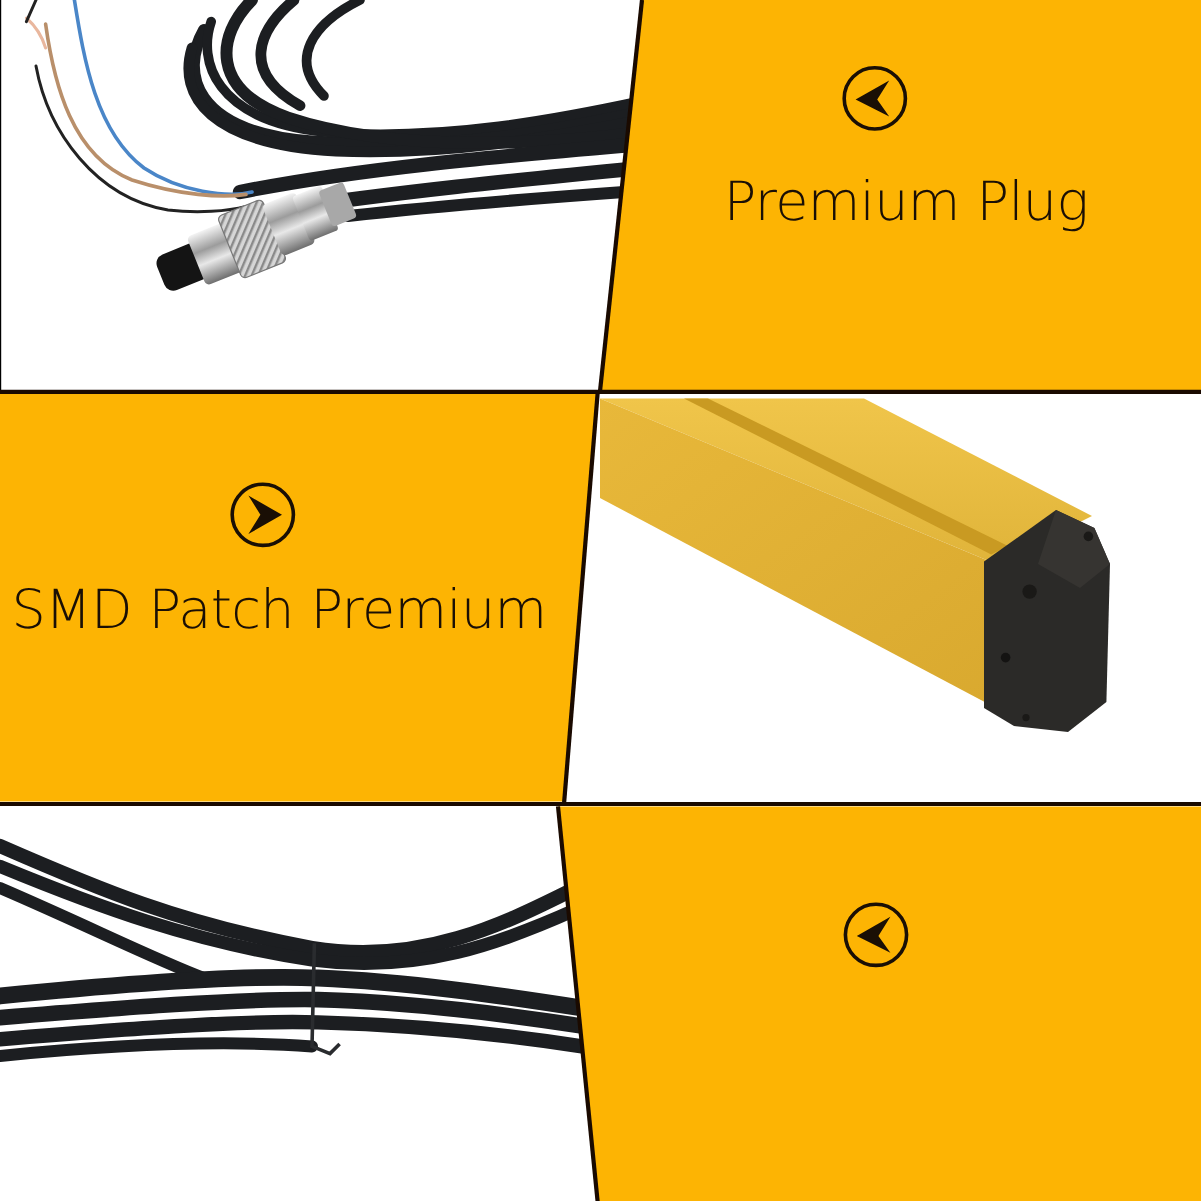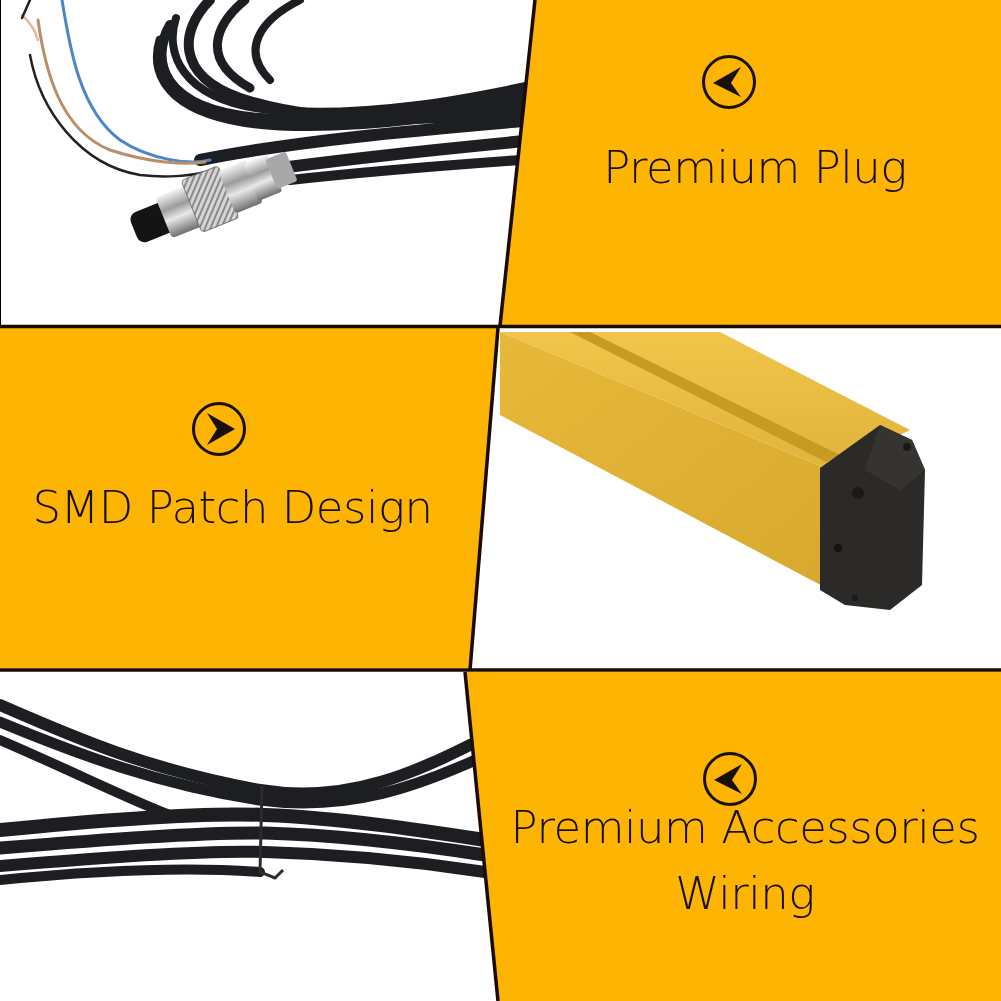--- a/index.html
+++ b/index.html
@@ -135,19 +135,17 @@
     <path d="M45,29 L17,13 L27,29 L17,45 Z" fill="#1a0f05"></path>
   </svg>
 
   <svg class="badge" style="left:701px; top:750px;" width="58" height="58" viewBox="0 0 58 58">
     <circle cx="29" cy="29" r="25.5" fill="none" stroke="#1a0f05" stroke-width="3"></circle>
     <path d="M13,30 L41,14 L31,30 L41,44 Z" fill="#1a0f05"></path>
   </svg>
 
   <div class="caption" style="left:560px; top:140px; width:390px; font-size:45px; line-height:56px;">Premium Plug</div>
 
-  <div class="caption" style="left:0px; top:480px; width:465px; font-size:45px; line-height:56px;">SMD Patch Design</div>
+  <div class="caption" style="left:0px; top:480px; width:465px; font-size:45px; line-height:56px;">SMD Patch Premium</div>
 
-  <div class="caption" style="left:495px; top:800px; width:500px; font-size:45px; line-height:56px;">Premium Accessories</div>
 
-  <div class="caption" style="left:495px; top:866px; width:500px; font-size:45px; line-height:56px;">Wiring</div>
 
 </div>
 
 </body></html>

